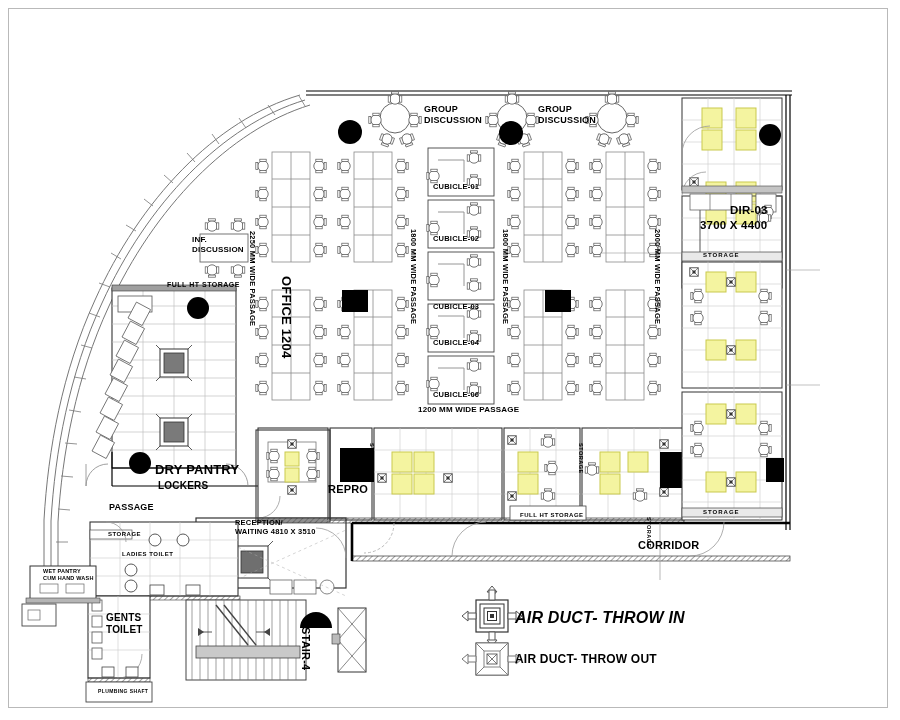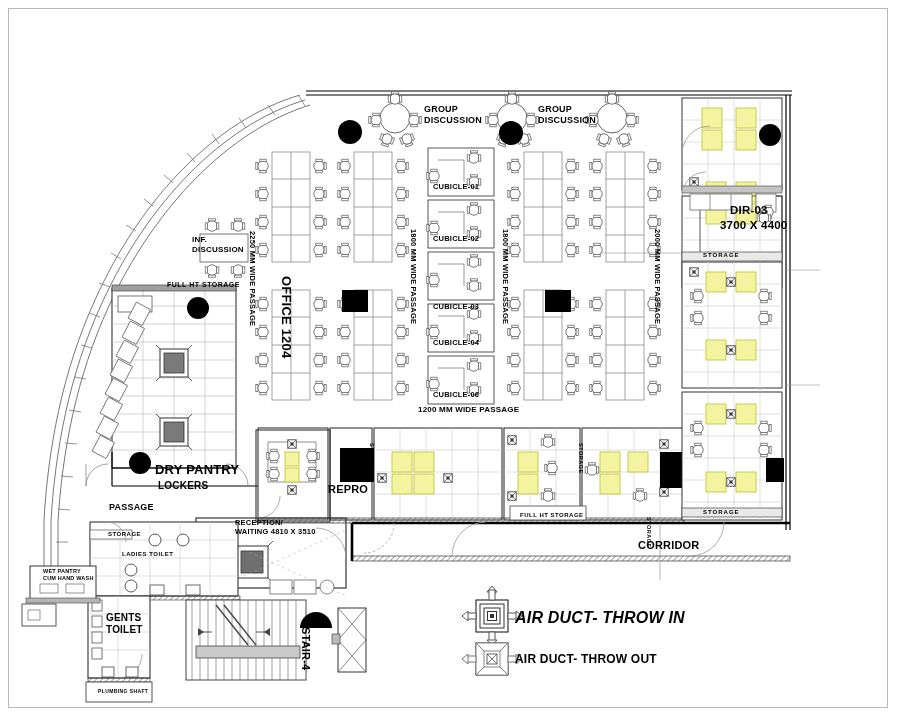--- a/index.html
+++ b/index.html
@@ -771,21 +771,21 @@
   <div class="lbl" style="left:433px;top:390px;font-size:7.5px;">CUBICLE-06</div>
 
   <div class="lbl vert" style="left:257px;top:231px;font-size:7.5px;transform:rotate(90deg);">2250 MM WIDE PASSAGE</div>
   <div class="lbl vert" style="left:294px;top:276px;font-size:13px;transform:rotate(90deg);">OFFICE 1204</div>
   <div class="lbl vert" style="left:418px;top:229px;font-size:7.5px;transform:rotate(90deg);">1800 MM WIDE PASSAGE</div>
   <div class="lbl vert" style="left:510px;top:229px;font-size:7.5px;transform:rotate(90deg);">1800 MM WIDE PASSAGE</div>
   <div class="lbl vert" style="left:662px;top:229px;font-size:7.5px;transform:rotate(90deg);">2000 MM WIDE PASSAGE</div>
   <div class="lbl" style="left:418px;top:405px;font-size:8px;text-align:right;">1200 MM WIDE PASSAGE</div>
 
   <div class="lbl" style="left:686px;top:204px;font-size:11.5px;margin-left:44px;">DIR-03</div>
-  <div class="lbl" style="left:720px;top:219px;font-size:11.5px;text-align:right;">3700 X 4400</div>
+  <div class="lbl" style="left:700px;top:219px;font-size:11.5px;text-align:right;">3700 X 4400</div>
   <div class="lbl" style="left:703px;top:509px;font-size:6px;letter-spacing:1px;">STORAGE</div>
   <div class="lbl" style="left:703px;top:252px;font-size:6px;letter-spacing:1px;">STORAGE</div>
 
   <div class="lbl" style="left:167px;top:281px;font-size:7px;letter-spacing:.5px;">FULL HT STORAGE</div>
   <div class="lbl" style="left:155px;top:462px;font-size:13px;">DRY PANTRY</div>
   <div class="lbl" style="left:158px;top:480px;font-size:10px;text-align:center;">LOCKERS</div>
   <div class="lbl" style="left:109px;top:502px;font-size:9px;">PASSAGE</div>
   <div class="lbl" style="left:108px;top:531px;font-size:6px;letter-spacing:.5px;">STORAGE</div>
   <div class="lbl" style="left:122px;top:551px;font-size:6px;letter-spacing:.5px;">LADIES TOILET</div>
   <div class="lbl" style="left:106px;top:612px;font-size:10px;line-height:12px;"><span style="white-space:pre-line">GENTS

